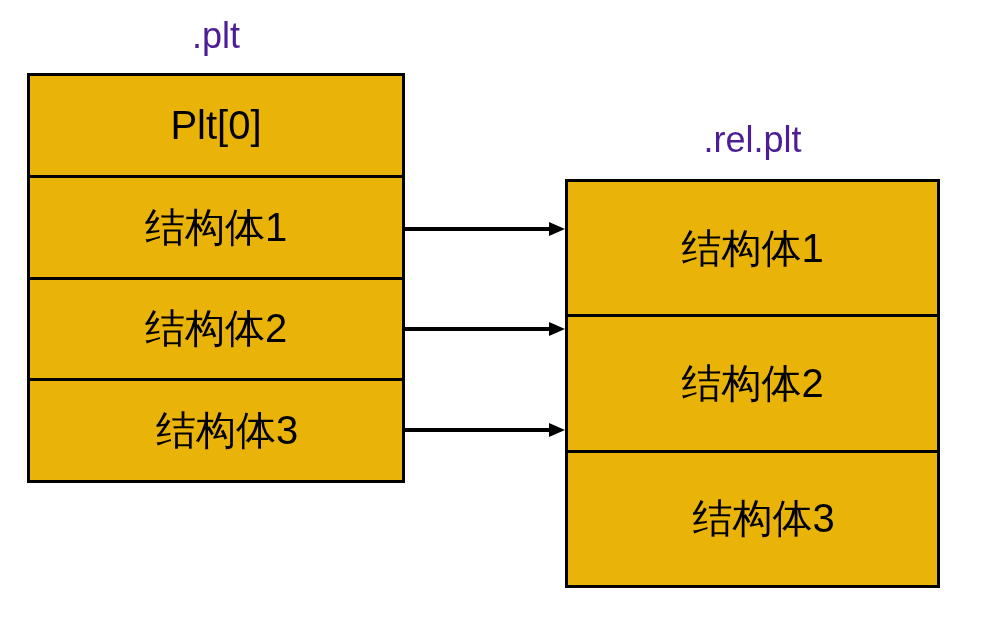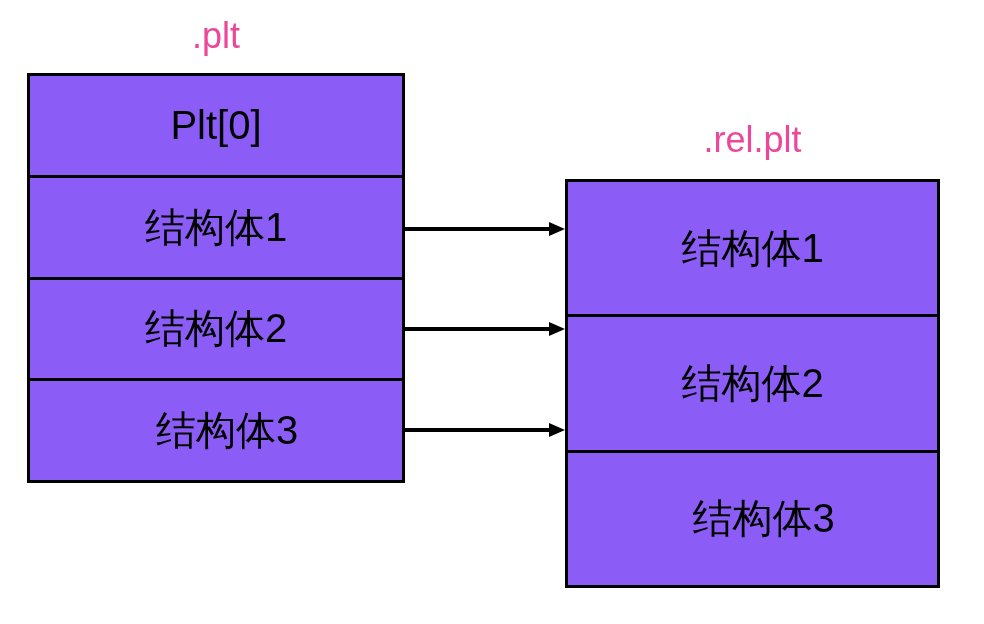--- a/index.html
+++ b/index.html
@@ -14,28 +14,28 @@
     background: #ffffff;
     font-family: "Liberation Sans", "DejaVu Sans", sans-serif;
     color: #000000;
     overflow: hidden;
   }
   .tbl-title {
     position: absolute;
     text-align: center;
     font-size: 36px;
     line-height: 44px;
-    color: #ec4899;
+    color: #4c1d95;
     white-space: nowrap;
   }
   .tbl {
     position: absolute;
     box-sizing: border-box;
     border: 3px solid #000000;
-    background: #8b5cf6;
+    background: #eab308;
     display: flex;
     flex-direction: column;
   }
   .tbl .row {
     flex: 1 1 0;
     display: flex;
     align-items: center;
     justify-content: center;
     font-size: 40px;
     color: #000000;

